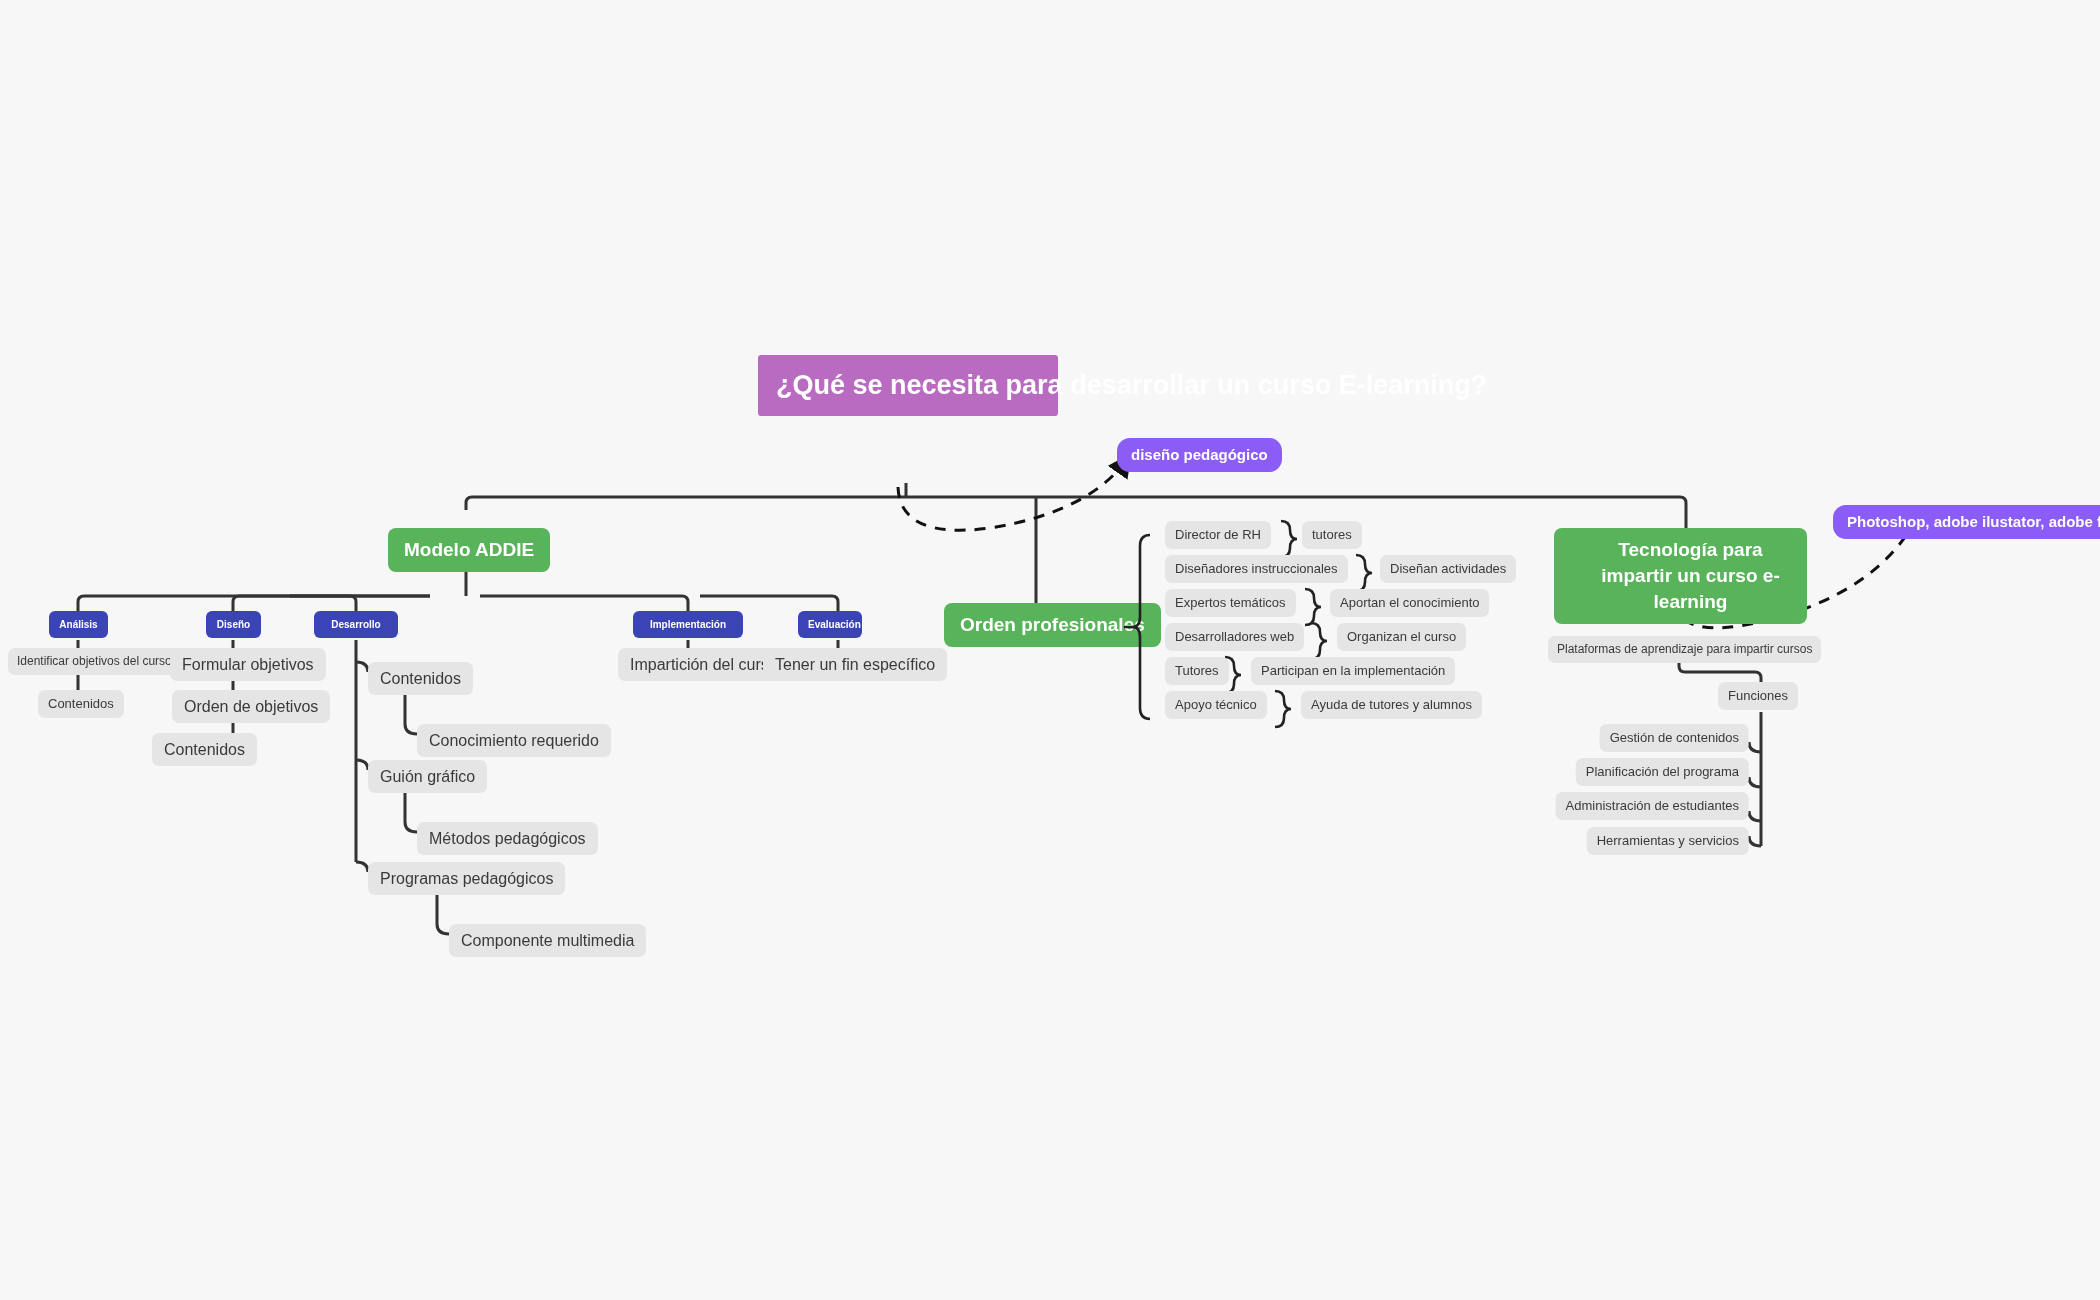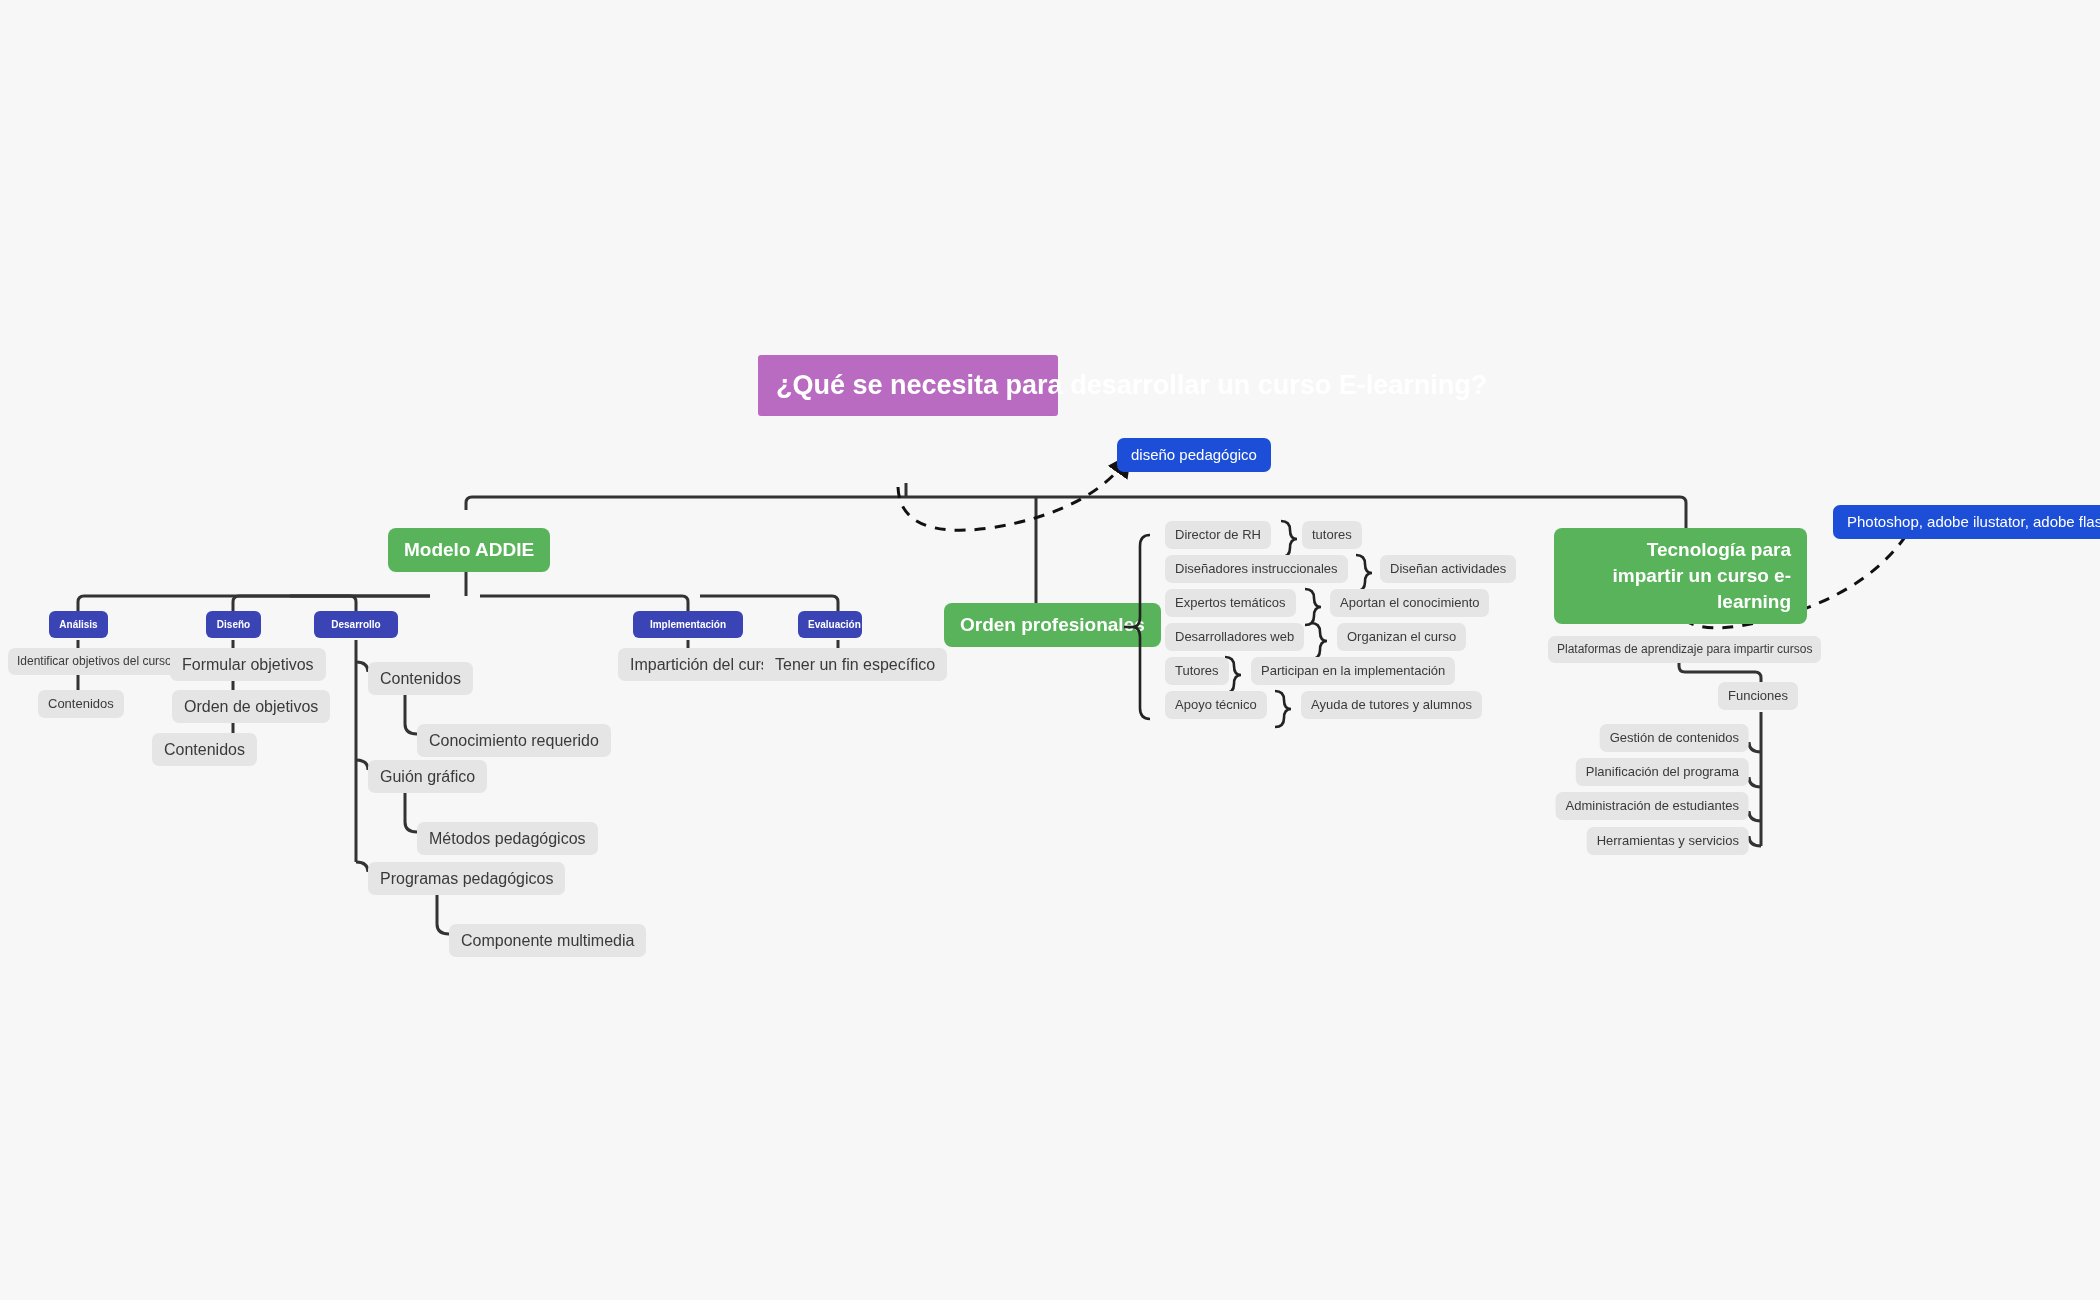--- a/index.html
+++ b/index.html
@@ -19,41 +19,41 @@
   
   .root{
     background:#b86bc0;color:#ffffff;
     font-weight:bold;font-size:27px;line-height:33px;
     text-align:center;padding:14px 18px;border-radius:3px;
   }
   
   .green{
     background:#58b35a;color:#ffffff;
     font-weight:bold;font-size:19px;line-height:26px;
-    padding:9px 16px;border-radius:8px;text-align:right;
+    padding:9px 16px;border-radius:8px;text-align:center;
   }
   
   .blue{
     background:#3b44b5;color:#ffffff;
     font-weight:bold;font-size:10px;line-height:17px;
     padding:5px 10px;border-radius:6px;text-align:center;
   }
   
   .leaf{
     background:#e5e5e5;color:#3a3a3a;
     font-size:16px;line-height:19px;
     padding:7px 12px;border-radius:7px;
   }
   .leaf.sm{font-size:12px;line-height:15px;padding:6px 9px;}
   .leaf.xs{font-size:13px;line-height:16px;padding:6px 10px;}
   
   .teal{
-    background:#1d4ed8;color:#ffffff;
-    font-weight:normal;font-size:15px;line-height:18px;
-    padding:8px 14px;border-radius:7px;
+    background:#8b5cf6;color:#ffffff;
+    font-weight:bold;font-size:15px;line-height:18px;
+    padding:8px 14px;border-radius:13px;
   }
 </style>
 </head>
 <body>
 
 <div id="canvas">
 
   <svg class="wires" viewBox="0 0 2100 1300" xmlns="http://www.w3.org/2000/svg">
     <g fill="none" stroke="#333333" stroke-width="3">
 

